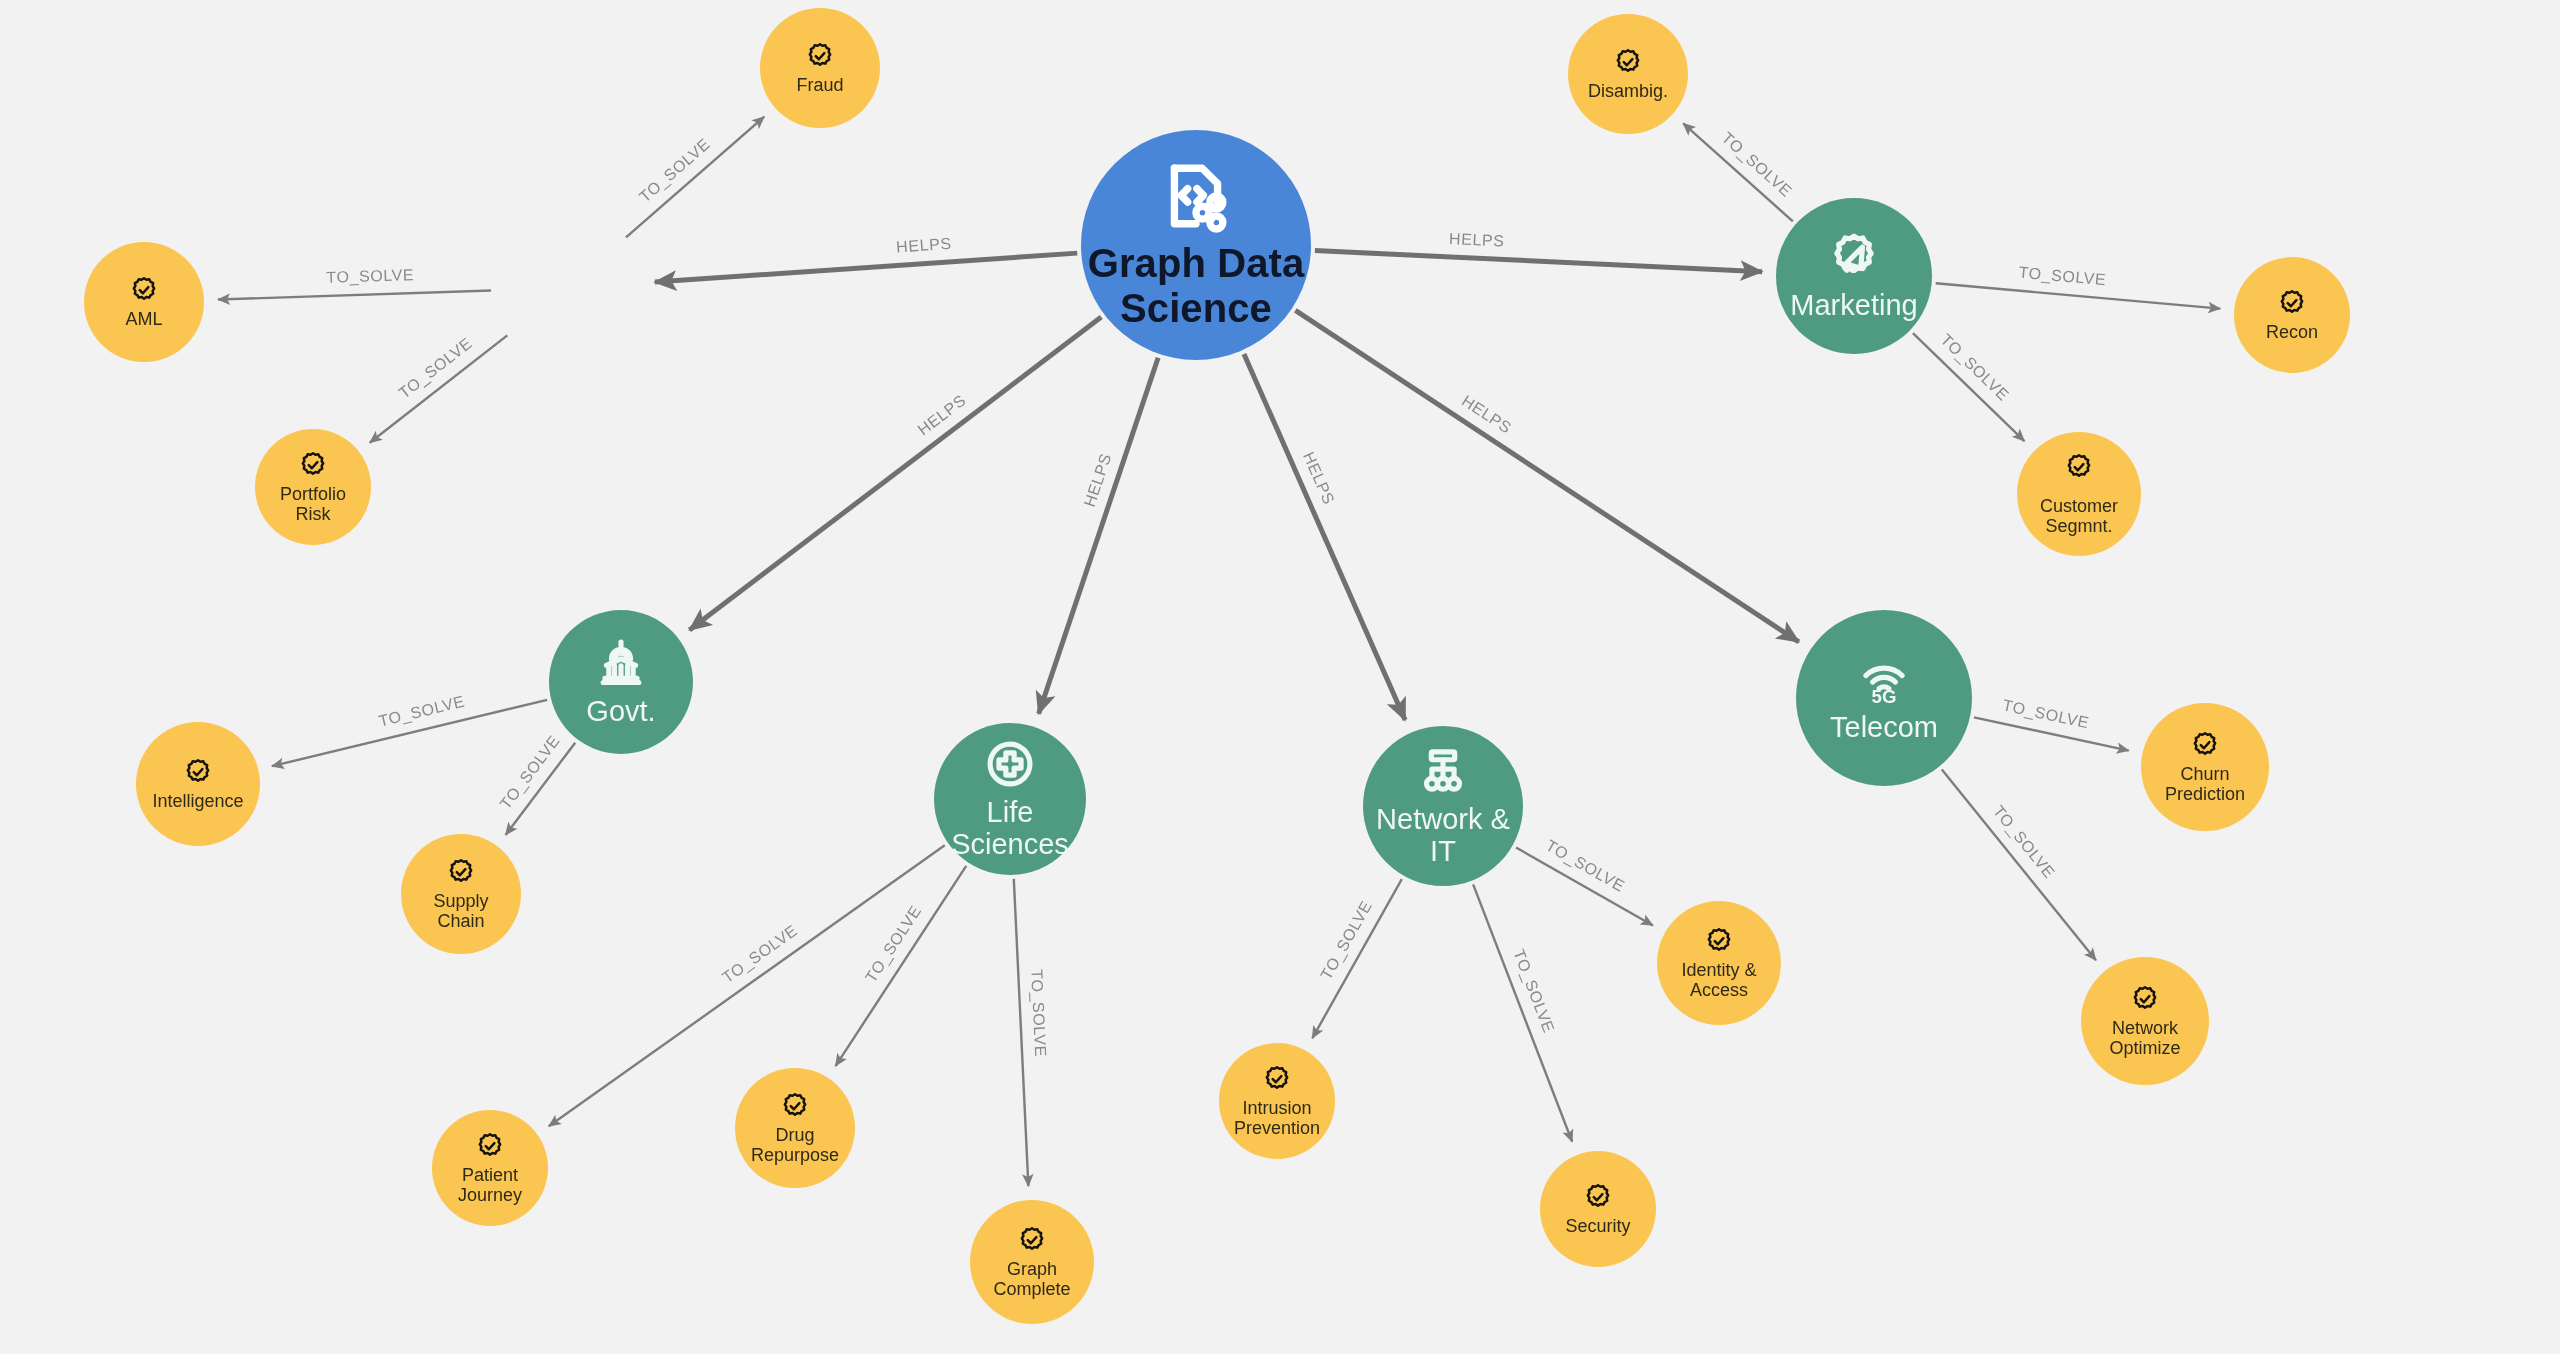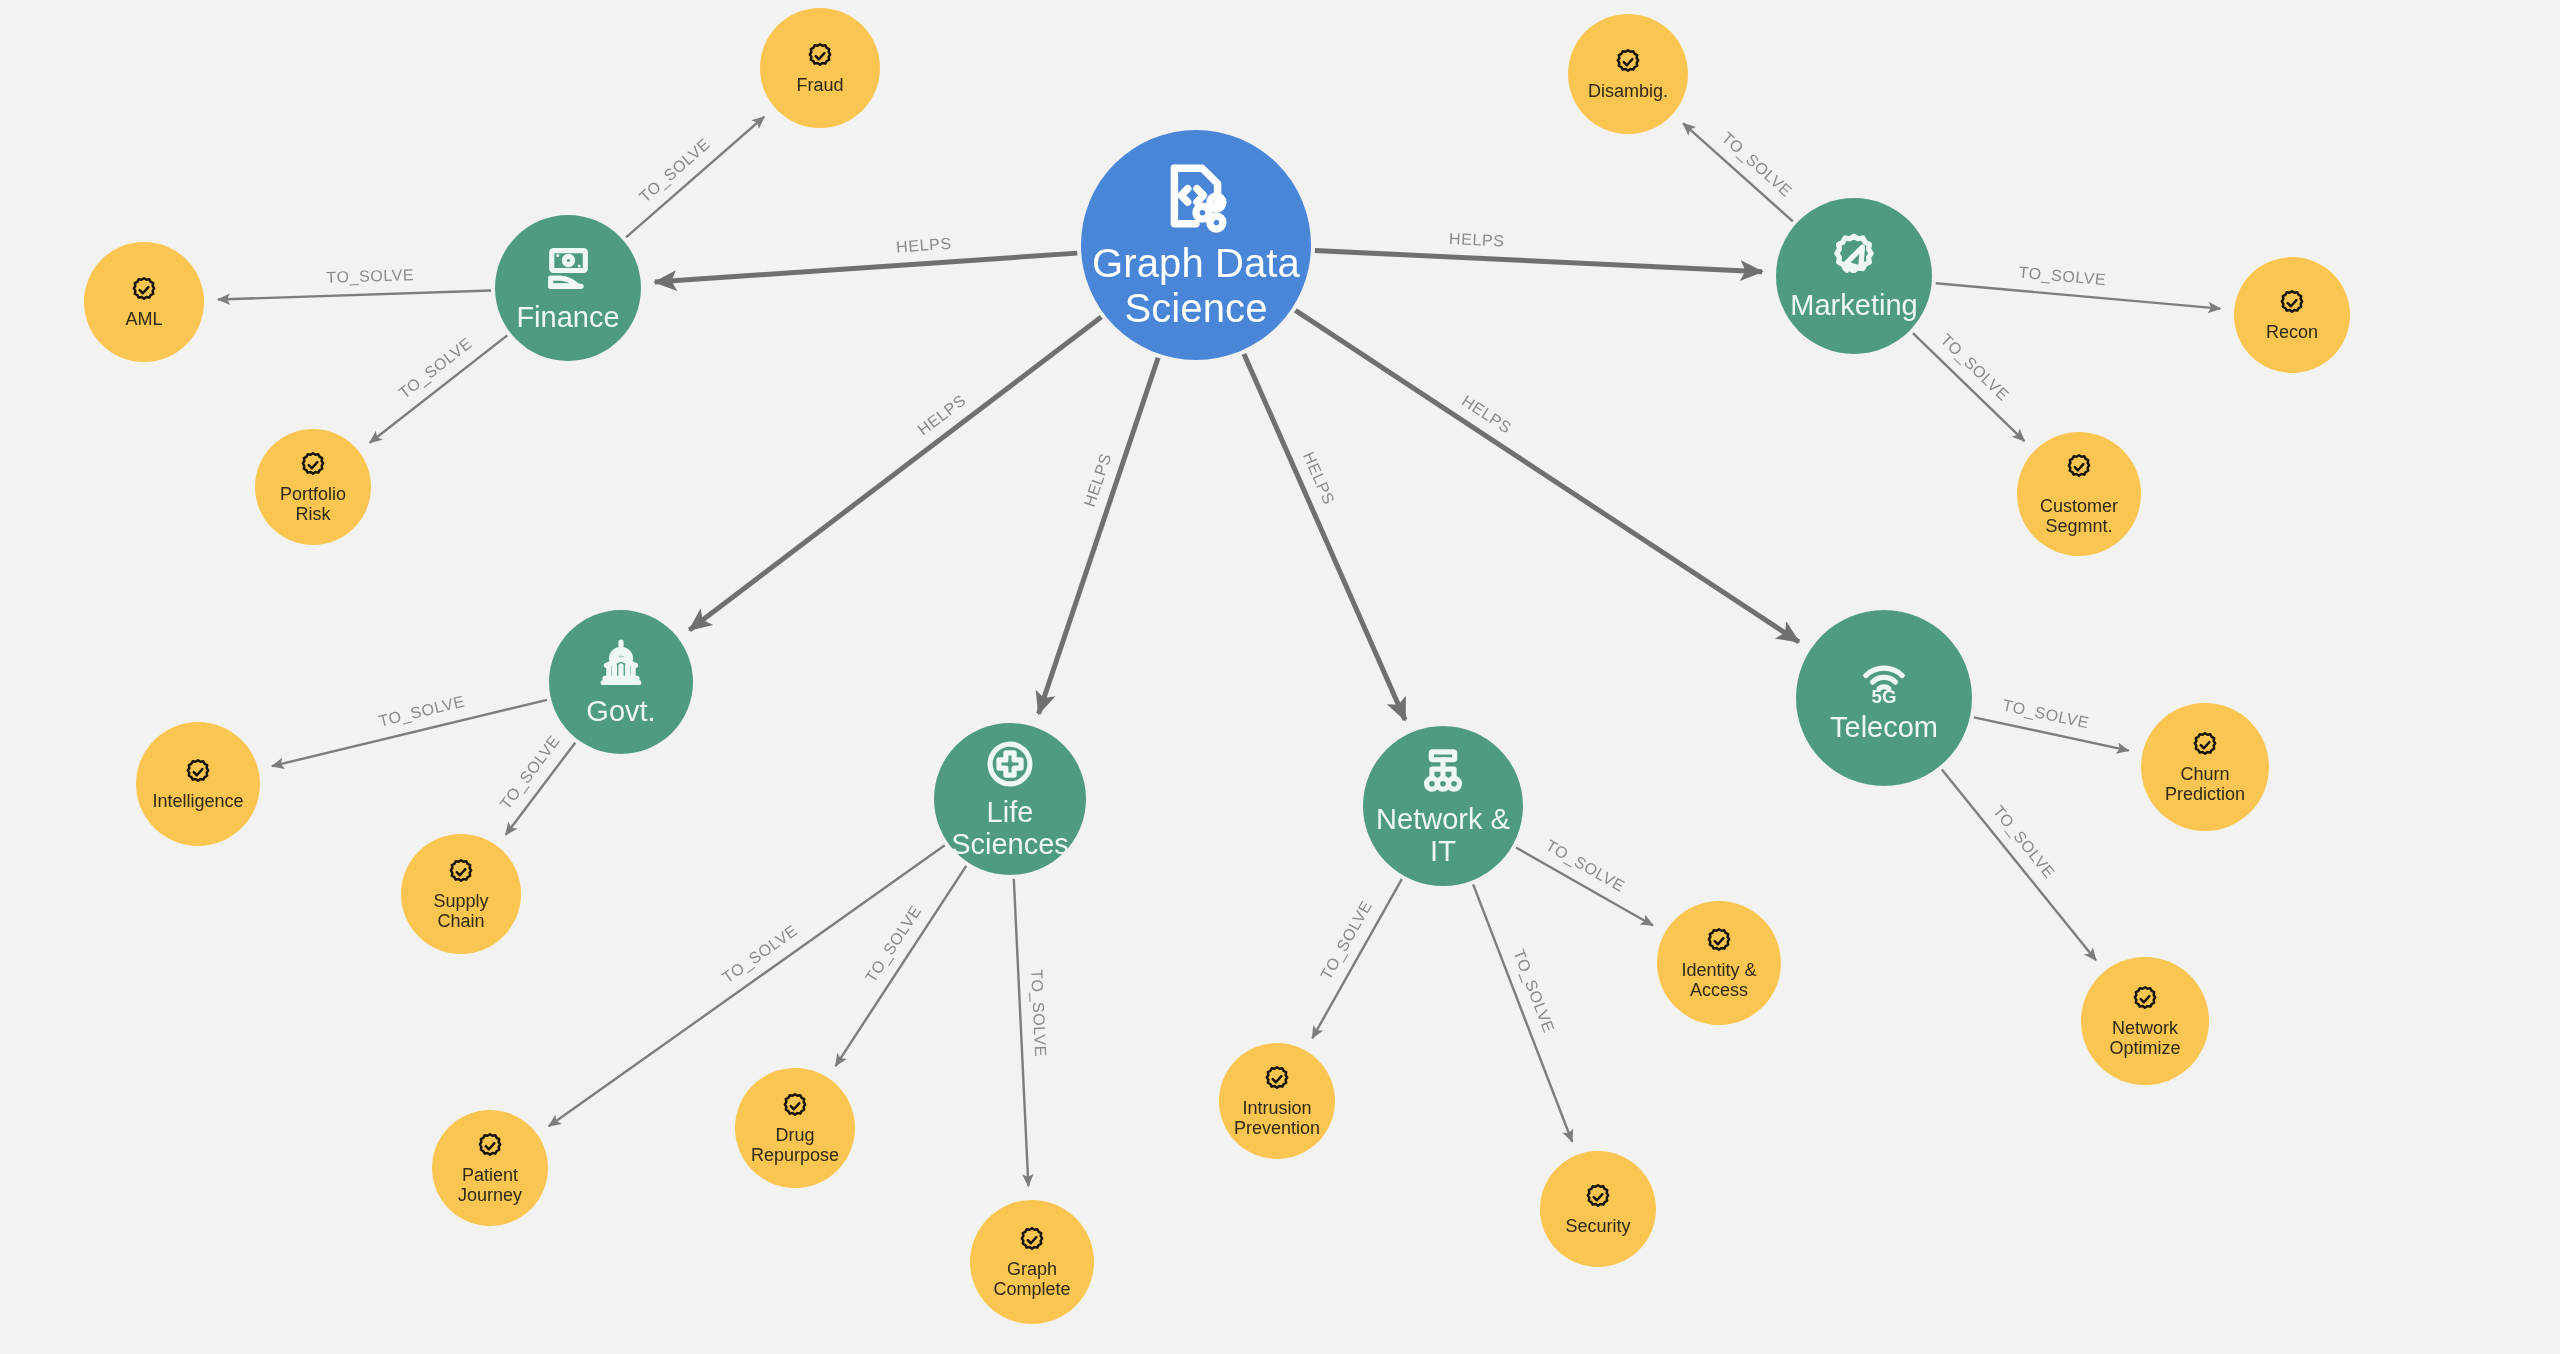--- a/index.html
+++ b/index.html
@@ -41,21 +41,22 @@
   .node .node-icon {
     display: block;
     line-height: 0;
   }
   .node .node-label {
     display: block;
     white-space: pre-line;
   }
   .node-center {
     background: #4a86d8;
-    color: #ffffff;
+    color: #0f172a;
+    font-weight: bold;
   }
   .node-center .node-label {
     font-size: 40px;
     margin-top: 8px;
     letter-spacing: 0.1px;
   }
   .node-industry {
     background: #4e9b82;
     color: #eef7f3;
   }
@@ -143,31 +144,20 @@
             <path d="M5 3 v18 h7" stroke="#ffffff" fill="none" stroke-width="2.4" stroke-linecap="round" stroke-linejoin="round"></path>
             <path d="M9.3 9.6 L7.2 11.8 L9.3 14" stroke="#ffffff" fill="none" stroke-width="2.4" stroke-linecap="round" stroke-linejoin="round"></path>
             <path d="M12.3 9.6 L14.4 11.8 L12.3 14" stroke="#ffffff" fill="none" stroke-width="2.4" stroke-linecap="round" stroke-linejoin="round"></path>
             <circle cx="18.6" cy="14.1" r="2.1" stroke="#ffffff" fill="none" stroke-width="2.4" stroke-linecap="round" stroke-linejoin="round"></circle>
             <circle cx="14.1" cy="17.4" r="2.1" stroke="#ffffff" fill="none" stroke-width="2.4" stroke-linecap="round" stroke-linejoin="round"></circle>
             <circle cx="18.6" cy="20.6" r="2.1" stroke="#ffffff" fill="none" stroke-width="2.4" stroke-linecap="round" stroke-linejoin="round"></circle>
             <path d="M16 16.3 L16.9 15.2 M16 18.6 L16.9 19.6" stroke="#ffffff" fill="none" stroke-width="2.4" stroke-linecap="round" stroke-linejoin="round"></path>
           </svg></span>
         <span class="node-label">Graph Data<br>Science</span>
       </div>
-      <div class="node node-industry" style="left: 495px; top: 215px; width: 146px; height: 146px;">
-        <span class="node-icon"><svg width="52" height="52" viewBox="0 0 24 24" xmlns="http://www.w3.org/2000/svg">
-            <rect x="4.5" y="3.5" width="15.5" height="9.2" rx="0.8" stroke="#eef7f3" fill="none" stroke-width="2.4" stroke-linecap="round" stroke-linejoin="round"></rect>
-            <circle cx="12.2" cy="8.1" r="1.9" stroke="#eef7f3" fill="none" stroke-width="2.4" stroke-linecap="round" stroke-linejoin="round"></circle>
-            <circle cx="7.3" cy="5.8" r="0.7" fill="#eef7f3" stroke="none"></circle>
-            <circle cx="17.2" cy="10.6" r="0.7" fill="#eef7f3" stroke="none"></circle>
-            <path d="M4 16.2 h4.2 c3.6 0 6 1.5 8.2 3.6 H4 Z" stroke="#eef7f3" fill="none" stroke-width="2.4" stroke-linecap="round" stroke-linejoin="round"></path>
-            <path d="M4 20 h14" stroke="#eef7f3" fill="none" stroke-width="2.4" stroke-linecap="round" stroke-linejoin="round"></path>
-          </svg></span>
-        <span class="node-label">Finance</span>
-      </div>
       <div class="node node-industry" style="left: 1776px; top: 198px; width: 156px; height: 156px;">
         <span class="node-icon"><svg width="52" height="52" viewBox="0 0 24 24" xmlns="http://www.w3.org/2000/svg">
             <path d="M12 2.4 l1.9 1.2 2.2-.4 1 2 2 1 -.4 2.2 1.2 1.9 -1.2 1.9 .4 2.2 -2 1 -1 2 -2.2-.4 -1.9 1.2 -1.9-1.2 -2.2 .4 -1-2 -2-1 .4-2.2 -1.2-1.9 1.2-1.9 -.4-2.2 2-1 1-2 2.2 .4 Z" stroke="#eef7f3" fill="none" stroke-width="2.4" stroke-linecap="round" stroke-linejoin="round"></path>
             <path d="M15.9 7.4 L8.2 15.1 l6.9 2.1 Z" stroke="#eef7f3" fill="none" stroke-width="2.4" stroke-linecap="round" stroke-linejoin="round"></path>
             <path d="M9.9 16.7 l-1.2 1.4" stroke="#eef7f3" fill="none" stroke-width="2.4" stroke-linecap="round" stroke-linejoin="round"></path>
             <circle cx="11.6" cy="17.3" r="0.9" stroke="#eef7f3" fill="none" stroke-width="2.4" stroke-linecap="round" stroke-linejoin="round"></circle>
           </svg></span>
         <span class="node-label">Marketing</span>
       </div>
       <div class="node node-industry" style="left: 934px; top: 723px; width: 152px; height: 152px;">

